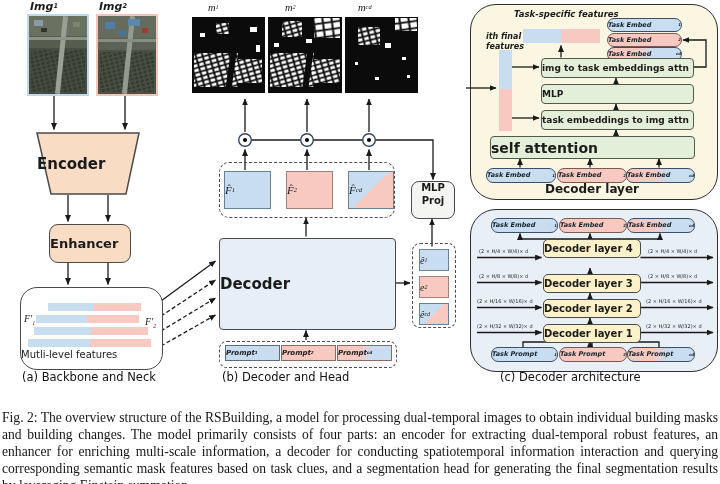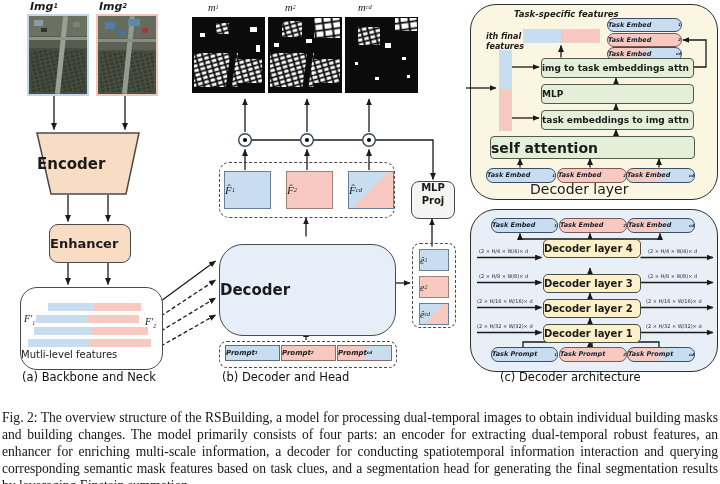--- a/index.html
+++ b/index.html
@@ -259,21 +259,21 @@
   </div>
   <div class="abs z2 ctr fbox fpink" style="left:286px;top:171px;width:45px;height:36px">
     <span>F̂</span>
       <sub>2</sub>
   </div>
   <div class="abs z2 ctr fbox fmix" style="left:348px;top:171px;width:44px;height:36px">
     <span>F̂</span>
       <sub>cd</sub>
   </div>
 
-  <div class="abs z2 ctr" style="left:219px;top:244px;width:175px;height:90px;background:#e6eef7;border:1.6px solid #4a4a4a;border-radius:24px;font-weight:bold;font-size:15px">
+  <div class="abs z2 ctr" style="left:219px;top:238px;width:175px;height:90px;background:#e6eef7;border:1.6px solid #4a4a4a;border-radius:4px;font-weight:bold;font-size:15px">
     <span>Decoder</span>
   </div>
 
   <div class="abs z2 ctr" style="left:411px;top:181px;width:42px;height:36px;background:#f4f4f2;border:1.5px solid #4a4a4a;border-radius:8px;font-weight:bold;font-size:10px;line-height:1.25;flex-direction:column">
     <span>MLP</span>
     <span>Proj</span>
   </div>
 
   <div class="abs z2 dashbox" style="left:412px;top:243px;width:42px;height:83px;border-radius:8px"></div>
   <div class="abs z2 ctr fbox fblue" style="left:419px;top:249px;width:28px;height:20px;font-size:10px">
@@ -337,21 +337,21 @@
       <sub>1</sub>
   </div>
   <div class="abs z2 pill pillpink" style="left:557px;top:168px;width:68px;height:13px">
     <span>Task Embed</span>
       <sub>2</sub>
   </div>
   <div class="abs z2 pill pillmix" style="left:626px;top:168px;width:67px;height:13px">
     <span>Task Embed</span>
       <sub>cd</sub>
   </div>
-  <div class="abs z2 ctr" style="left:530px;top:182px;width:100px;height:14px;font-weight:normal;font-size:14px">Decoder layer</div>
+  <div class="abs z2 ctr" style="left:545px;top:182px;width:100px;height:14px;font-weight:bold;font-size:12px">Decoder layer</div>
 
   <div class="panelbg bluegrey" style="left:470px;top:209px;width:246px;height:161px"></div>
 
   <div class="abs z2 pill pillblue" style="left:491px;top:218px;width:65px;height:13px">
     <span>Task Embed</span>
       <sub>1</sub>
   </div>
   <div class="abs z2 pill pillpink" style="left:559px;top:218px;width:66px;height:13px">
     <span>Task Embed</span>
       <sub>2</sub>

